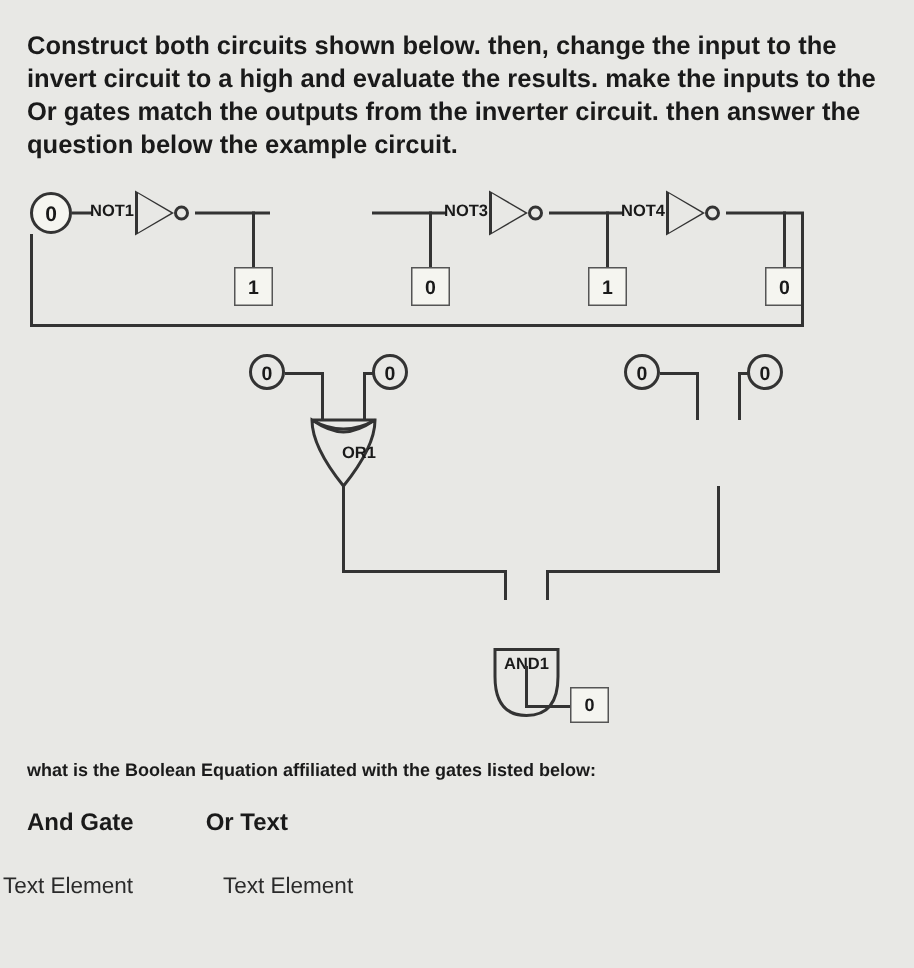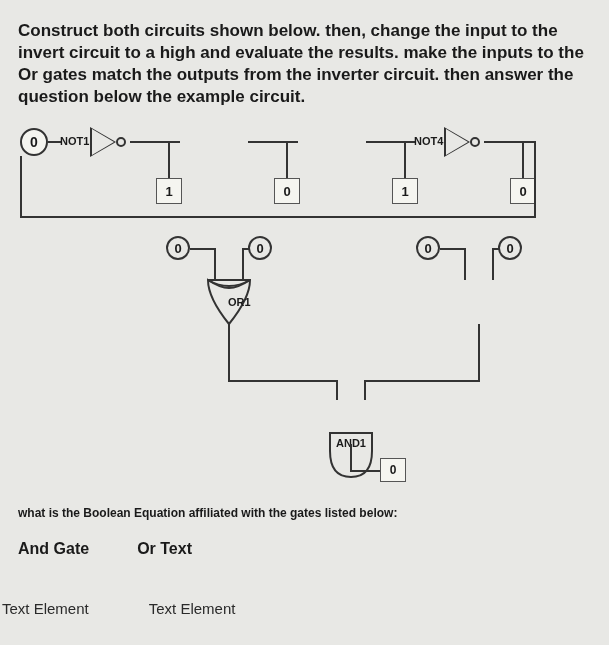--- a/index.html
+++ b/index.html
@@ -137,21 +137,21 @@
   .gate-headers {
     display: flex;
     gap: 48px;
     margin-top: 18px;
     font-weight: bold;
     font-size: 16px;
   }
   .text-elements {
     display: flex;
     gap: 60px;
-    margin-top: 42px;
+    margin-top: 24px;
     font-size: 15px;
     color: #2a2a2a;
     margin-left: -16px;
   }
   .out-box {
     position: absolute;
     width: 26px; height: 24px;
     border: 1px solid #555;
     background: #f5f5f0;
     display: flex;
@@ -177,20 +177,25 @@
       <div class="not-bubble"></div>
   </div>
   <div class="wire-h" style="left:112px; top:21px; width:50px;"></div>
   <div class="wire-v" style="left:150px; top:21px; height:38px;"></div>
   <div class="val-box" style="left:138px; top:58px;">1</div>
 
   <div class="wire-h" style="left:230px; top:21px; width:50px;"></div>
   <div class="wire-v" style="left:268px; top:21px; height:38px;"></div>
   <div class="val-box" style="left:256px; top:58px;">0</div>
 
+  <div class="not-gate" style="left:280px; top:5px;">
+    <span class="not-label">NOT3</span>
+    <div class="not-tri"></div>
+      <div class="not-bubble"></div>
+  </div>
   <div class="wire-h" style="left:348px; top:21px; width:50px;"></div>
   <div class="wire-v" style="left:386px; top:21px; height:38px;"></div>
   <div class="val-box" style="left:374px; top:58px;">1</div>
 
   <div class="not-gate" style="left:398px; top:5px;">
     <span class="not-label">NOT4</span>
     <div class="not-tri"></div>
       <div class="not-bubble"></div>
   </div>
   <div class="wire-h" style="left:466px; top:21px; width:50px;"></div>

